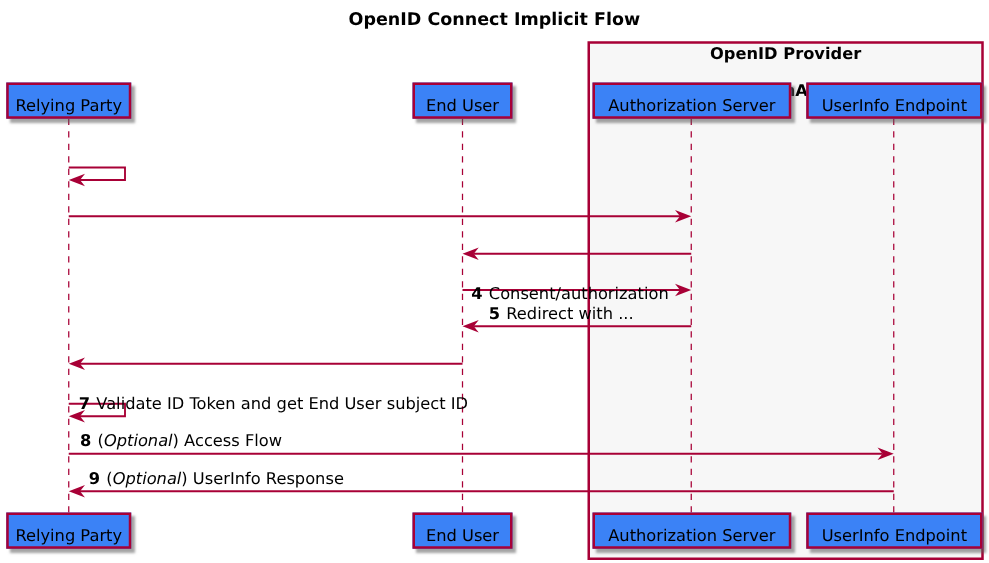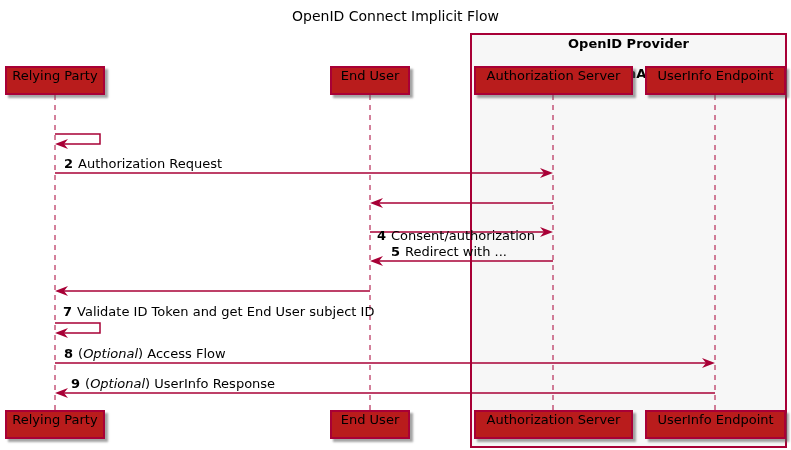--- a/index.html
+++ b/index.html
@@ -3,36 +3,36 @@
 <meta charset="utf-8">
 <style>
   html,body { margin:0; padding:0; background:#ffffff; }
   .canvas {
     position:relative; width:791px; height:450px; background:#ffffff;
     font-family:"DejaVu Sans", sans-serif; color:#000;
     overflow:hidden;
   }
   .page-title {
     position:absolute; left:0; top:8px; width:791px; text-align:center;
-    font-size:14px; font-weight:normal;
+    font-size:14px; font-weight:bold;
   }
   .frame {
     position:absolute; left:470px; top:33px; width:317px; height:415px;
     background:#F7F7F7; border:2px solid #A80036; box-sizing:border-box;
   }
   .frame-title {
     position:absolute; left:470px; top:36px; width:317px; text-align:center;
     font-weight:bold; font-size:13px; line-height:15px; white-space:pre-line;
   }
   .svg-layer { position:absolute; left:0; top:0; }
   .pbox {
     position:absolute; height:29px; box-sizing:border-box;
-    background:#b91c1c; border:2px solid #A80036;
+    background:#3b82f6; border:2px solid #A80036;
     box-shadow:3px 3px 2px rgba(90,90,90,0.55);
-    display:flex; align-items:flex-start; justify-content:center;
+    display:flex; align-items:flex-end; justify-content:center;
     font-size:13px; white-space:nowrap;
   }
   .msg {
     position:absolute; font-size:13px; line-height:15px; white-space:nowrap;
   }
   .msg b { margin-right:5px; }
 </style>
 </head>
 <body>
 
@@ -98,20 +98,19 @@
   <div class="pbox" style="left:330px;top:410px;width:80px">
       <span>End User</span>
     </div>
   <div class="pbox" style="left:474px;top:410px;width:159px">
       <span>Authorization Server</span>
     </div>
   <div class="pbox" style="left:645px;top:410px;width:141px">
       <span>UserInfo Endpoint</span>
     </div>
 
-  <div class="msg" style="left:64px;top:156px"><b>2</b><span>Authorization Request</span><i></i><span></span></div>
   <div class="msg" style="left:377px;top:228px"><b>4</b><span>Consent/authorization</span><i></i><span></span></div>
   <div class="msg" style="left:391px;top:244px"><b>5</b><span>Redirect with ...</span><i></i><span></span></div>
-  <div class="msg" style="left:63px;top:304px"><b>7</b><span>Validate ID Token and get End User subject ID</span><i></i><span></span></div>
+  <div class="msg" style="left:63px;top:316px"><b>7</b><span>Validate ID Token and get End User subject ID</span><i></i><span></span></div>
   <div class="msg" style="left:64px;top:346px"><b>8</b><span>(</span><i>Optional</i><span>) Access Flow</span></div>
   <div class="msg" style="left:71px;top:376px"><b>9</b><span>(</span><i>Optional</i><span>) UserInfo Response</span></div>
 
 </div>
 
 </body></html>

